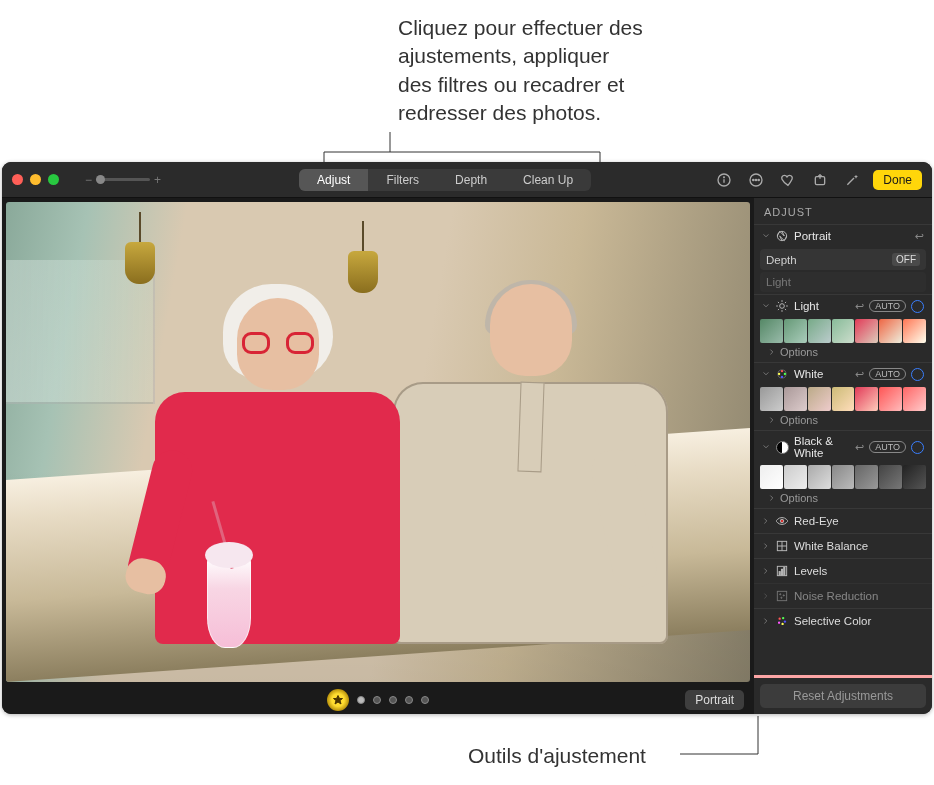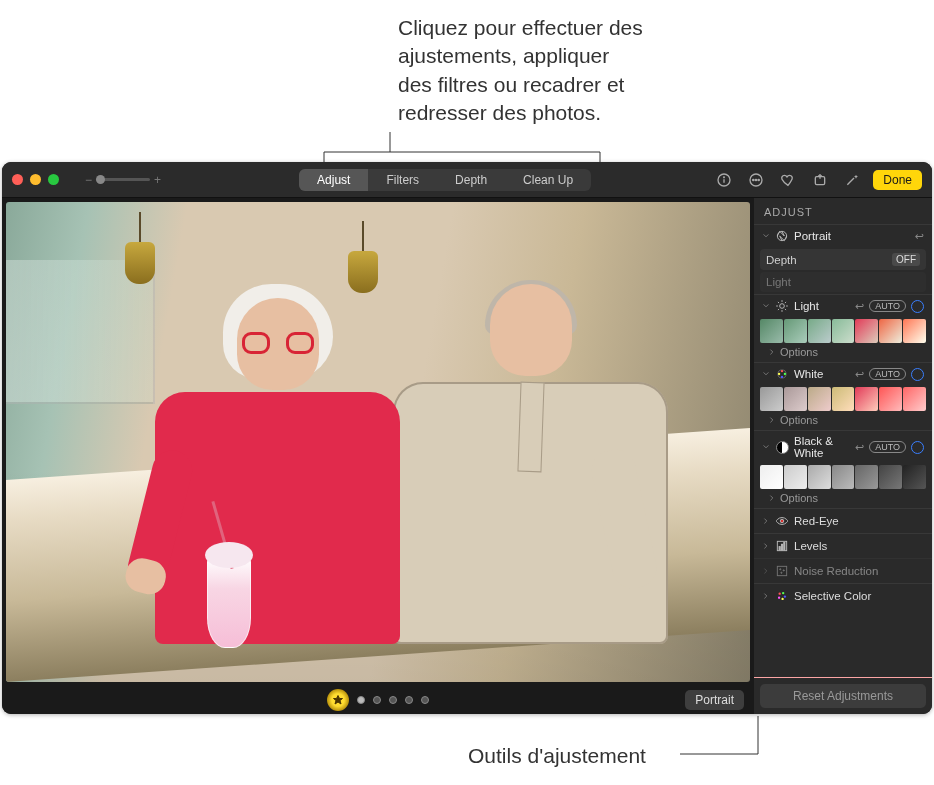--- a/index.html
+++ b/index.html
@@ -288,21 +288,21 @@
     display:flex;align-items:center;gap:5px;
     padding: 5px 8px;
     border-top:1px solid #383838;
     cursor:pointer;
   }
   .collapsed-row .sec-label { color:#ddd; }
 
   .side-footer {
     margin-top:auto;
     padding: 6px;
-    border-top:1px solid #fca5a5;
+    border-top:3px solid #fca5a5;
   }
   .reset-btn {
     width:100%; text-align:center;
     background:#3c3c3c; color:#999;
     border-radius:5px; padding:5px 0;
     font-size:12px;
     cursor:pointer;
   }
 
   .half-ring { display:inline-block; width:13px;height:13px;border-radius:50%; background: linear-gradient(90deg,#000 50%,#fff 50%); border:1px solid #888;}
@@ -602,20 +602,35 @@
       </div>
       <div class="collapsed-row">
         <span class="chev">
             <svg viewBox="0 0 10 10">
               <path d="M3 2l3 3-3 3" stroke="currentColor" fill="none"></path>
             </svg>
           </span>
         <span class="sec-icon">
             <svg viewBox="0 0 24 24" stroke="currentColor" fill="none" stroke-width="1.6">
               <rect x="4" y="4" width="16" height="16"></rect>
+              <line x1="12" y1="4" x2="12" y2="20"></line>
+              <line x1="4" y1="12" x2="20" y2="12"></line>
+            </svg>
+          </span>
+        <span class="sec-label">White Balance</span>
+      </div>
+      <div class="collapsed-row">
+        <span class="chev">
+            <svg viewBox="0 0 10 10">
+              <path d="M3 2l3 3-3 3" stroke="currentColor" fill="none"></path>
+            </svg>
+          </span>
+        <span class="sec-icon">
+            <svg viewBox="0 0 24 24" stroke="currentColor" fill="none" stroke-width="1.6">
+              <rect x="4" y="4" width="16" height="16"></rect>
               <rect x="7" y="13" width="2" height="6" fill="currentColor"></rect>
               <rect x="11" y="9" width="2" height="10" fill="currentColor"></rect>
               <rect x="15" y="6" width="2" height="13" fill="currentColor"></rect>
             </svg>
           </span>
         <span class="sec-label">Levels</span>
       </div>
       <div class="collapsed-row" style="opacity:.5">
         <span class="chev">
             <svg viewBox="0 0 10 10">

